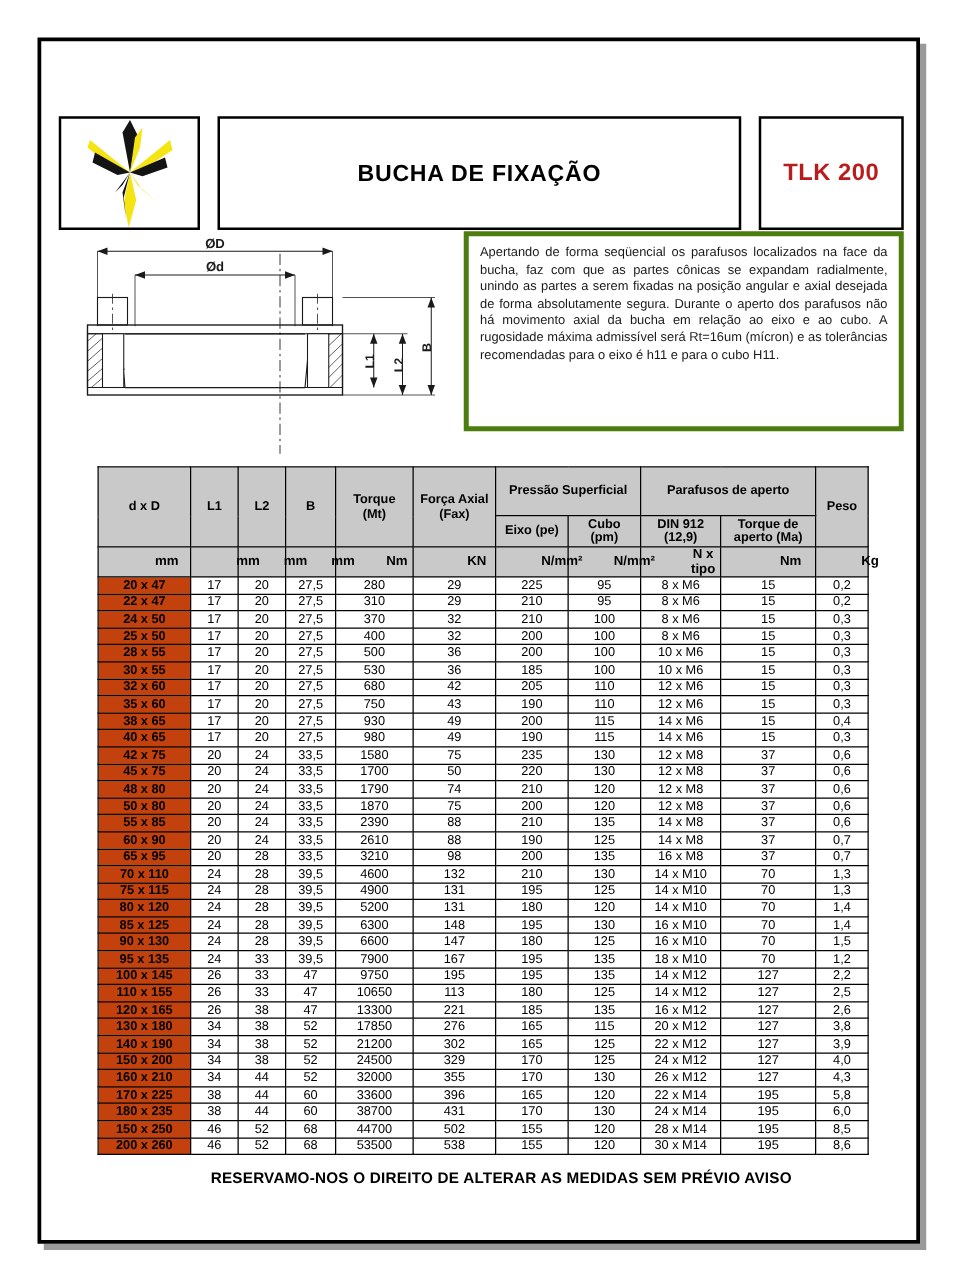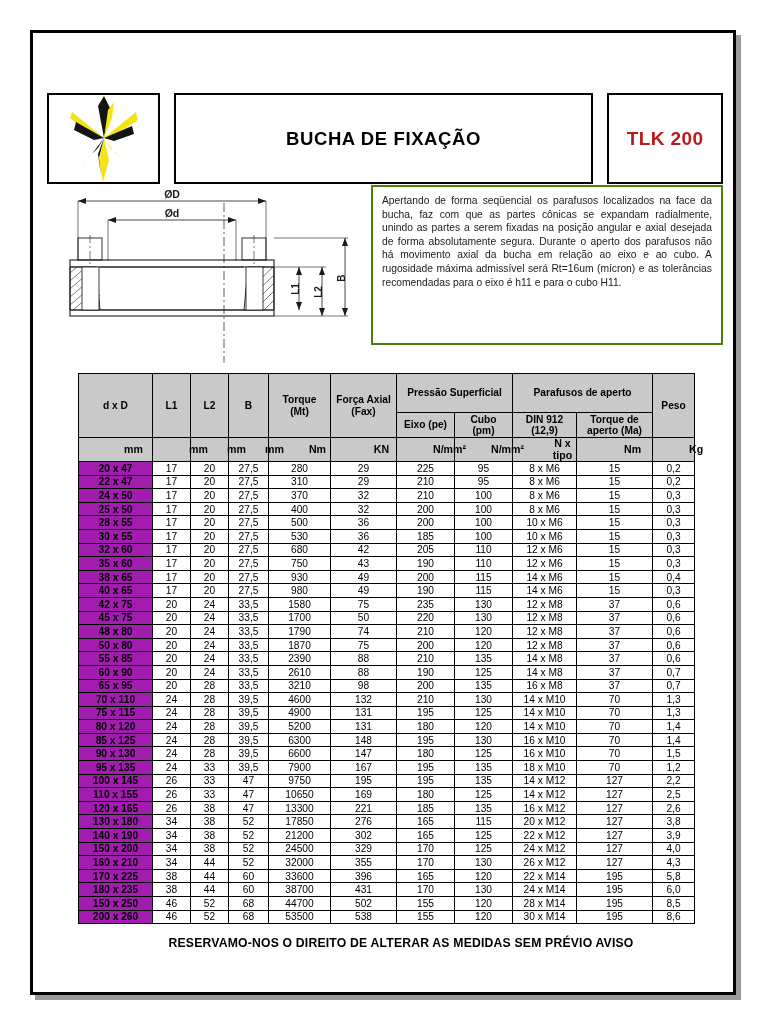--- a/index.html
+++ b/index.html
@@ -17,34 +17,34 @@
   .title-box{left:127px;width:419px;}
   .code-box{left:560px;width:116px;}
   .title-text{font-size:18.5px;font-weight:bold;letter-spacing:.6px;color:#000;}
   .code-text{font-size:19px;font-weight:bold;letter-spacing:.4px;color:#b91c1c;}
 
   
   .drawing{position:absolute;left:23px;top:150px;width:330px;height:190px;text-align:right;}
 
   
   .desc{position:absolute;left:338px;top:152px;width:352px;height:160px;
-        border:2px solid #4d7c0f;box-sizing:border-box;padding:7px 9px 6px 9px;background:#fff;}
+        border:4px solid #4d7c0f;box-sizing:border-box;padding:7px 9px 6px 9px;background:#fff;}
   .desc p{margin:0;font-size:10.3px;line-height:13.6px;color:#1a1a1a;text-align:justify;}
 
   
   .tbl-wrap{position:absolute;left:45px;top:340px;width:616px;}
   table.spec{border-collapse:collapse;width:616px;table-layout:fixed;}
   table.spec th,table.spec td{border:1px solid #000;text-align:center;vertical-align:middle;
         font-size:10.2px;color:#000;padding:0;}
   table.spec th{background:#c9c9c9;font-weight:bold;line-height:11.5px;}
   thead tr.h1 th{height:38px;}
   thead tr.h2 th{height:24px;}
   thead tr.units th{height:14px;font-size:10.6px;padding-left:36px;}
   tbody td{height:12.6px;background:#fff;font-size:10.1px;}
-  tbody td.dxd{background:#a21caf;font-weight:bold;font-size:10.2px;}
+  tbody td.dxd{background:#c2410c;font-weight:bold;font-size:10.2px;}
 
   
   .footer{position:absolute;left:0;top:900px;width:706px;text-align:center;padding-left:15px;}
   .footer span{font-size:12.2px;font-weight:bold;letter-spacing:.2px;color:#000;}
 </style>
 </head>
 <body>
 
 <div class="page">
 
@@ -534,21 +534,21 @@
             <td>14 x M12</td>
             <td>127</td>
             <td>2,2</td>
           </tr>
           <tr>
             <td class="dxd">110 x 155</td>
             <td>26</td>
             <td>33</td>
             <td>47</td>
             <td>10650</td>
-            <td>169</td>
+            <td>113</td>
             <td>180</td>
             <td>125</td>
             <td>14 x M12</td>
             <td>127</td>
             <td>2,5</td>
           </tr>
           <tr>
             <td class="dxd">120 x 165</td>
             <td>26</td>
             <td>38</td>

